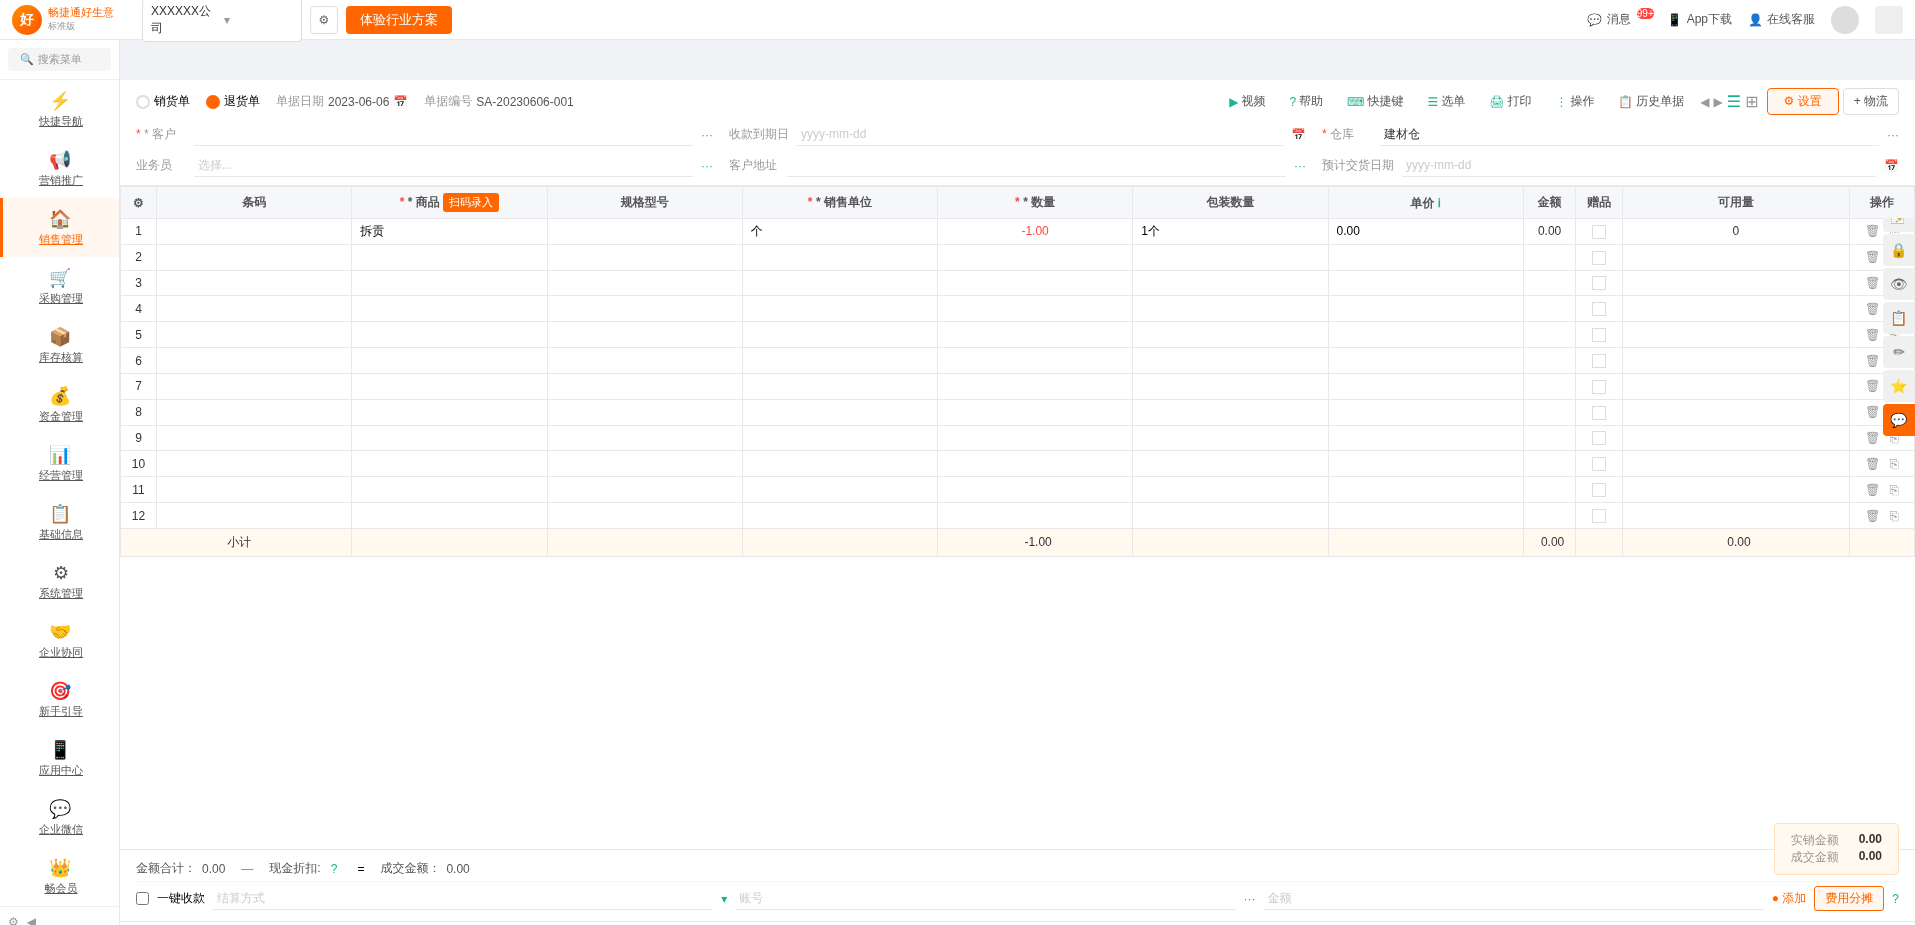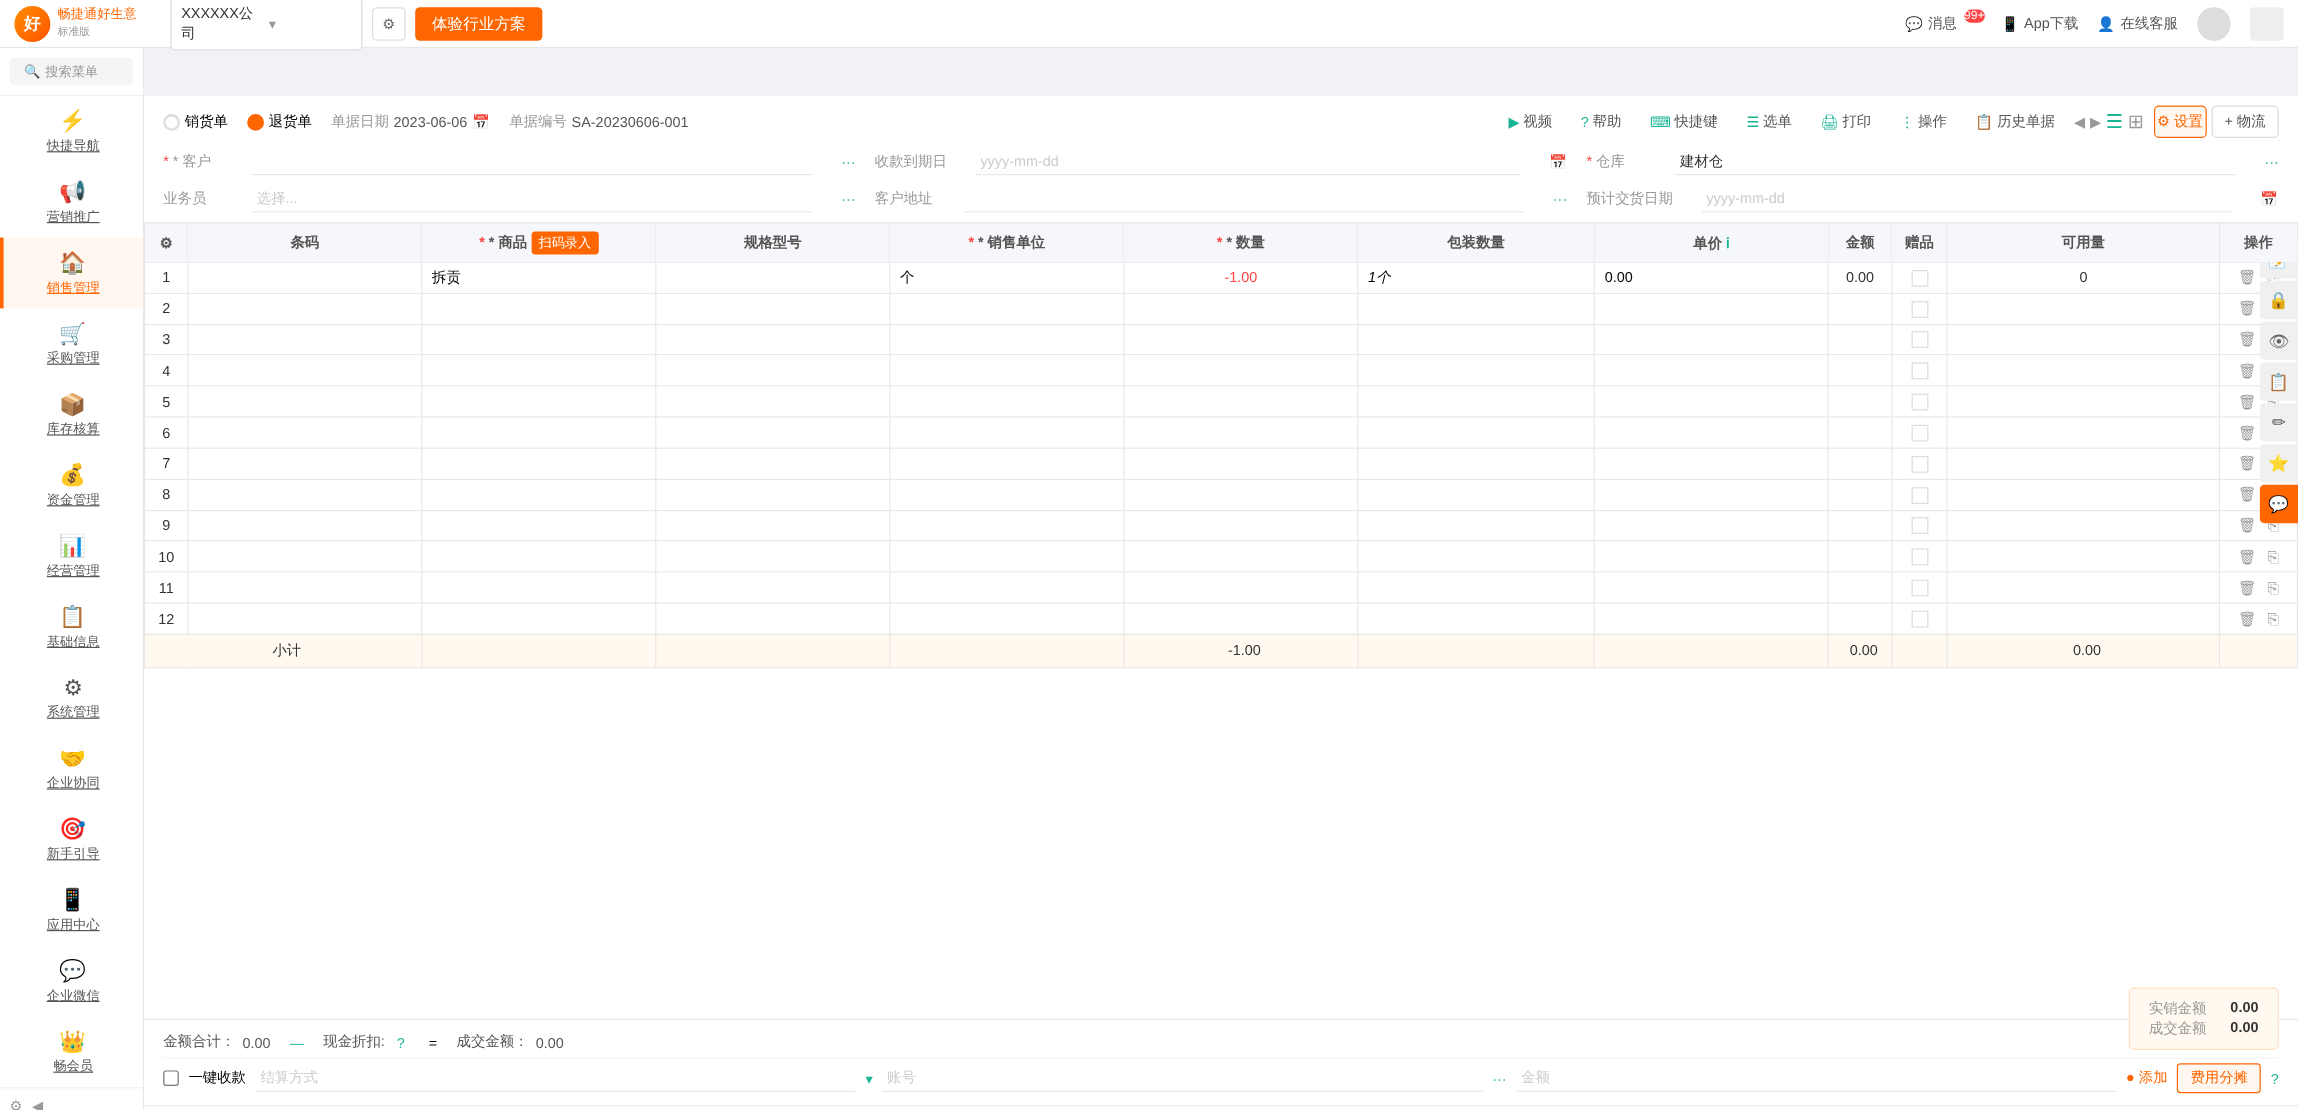--- a/index.html
+++ b/index.html
@@ -166,32 +166,32 @@
     .meta-label { color: #999; }
     .toolbar-buttons { display: flex; align-items: center; gap: 8px; }
     .tb-btn {
       display: flex; align-items: center; gap: 3px;
       padding: 4px 8px; cursor: pointer; color: #555;
       font-size: 12px; border-radius: 3px;
     }
     .tb-btn-icon { color: #1ab394; }
     .settings-btn {
       background: #fff7f0; border: 1px solid #ff6600; color: #ff6600;
-      padding: 4px 2px; border-radius: 4px; cursor: pointer;
+      padding: 4px 16px; border-radius: 4px; cursor: pointer;
     }
     .logistics-btn {
       background: #fff; border: 1px solid #ddd; color: #555;
       padding: 4px 10px; border-radius: 4px; cursor: pointer;
     }
 
     .form-rows {
       display: grid; grid-template-columns: 1fr 1fr 1fr;
       gap: 8px 16px;
     }
-    .form-row { display: flex; align-items: center; gap: 24px; }
+    .form-row { display: flex; align-items: center; gap: 8px; }
     .form-label { color: #999; white-space: nowrap; min-width: 50px; }
     .required { color: #ff4444; }
     .form-input {
       flex: 1; border: none; border-bottom: 1px solid #e8e8e8;
       padding: 4px; outline: none; color: #333;
       background: transparent;
     }
     .form-input::placeholder { color: #ccc; }
     .dots { color: #1ab394; cursor: pointer; }
     .cal-icon { color: #1ab394; cursor: pointer; }
@@ -531,21 +531,21 @@
         </tr>
       </thead>
       <tbody id="table-body">
       <tr>
       <td>1</td>
       <td><input style="border: none; outline: none; width: 100%; background: transparent;" value=""></td>
       <td><input style="border: none; outline: none; width: 100%; background: transparent;" value="拆贡"></td>
       <td><input style="border: none; outline: none; width: 100%; background: transparent;" value=""></td>
       <td><input style="border: none; outline: none; width: 100%; background: transparent;" value="个"></td>
       <td style="color:#ff4444"><input style="border: none; outline: none; width: 100%; background: transparent; color: rgb(255, 68, 68); text-align: center;" value="-1.00"></td>
-      <td><input style="border: none; outline: none; width: 100%; background: transparent; font-style: italic;" value="1个"></td>
+      <td><input style="border: none; outline: none; width: 100%; background: transparent;" value="1个"></td>
       <td><input style="border: none; outline: none; width: 100%; background: transparent;" value="0.00"></td>
       <td>0.00</td>
       <td><span class="checkbox-cell"></span></td>
       <td>0</td>
       <td>
         <span style="cursor:pointer;color:#999;margin:0 3px;">🗑</span>
         <span style="cursor:pointer;color:#999;margin:0 3px;">⎘</span>
       </td>
     </tr>
           <tr>

